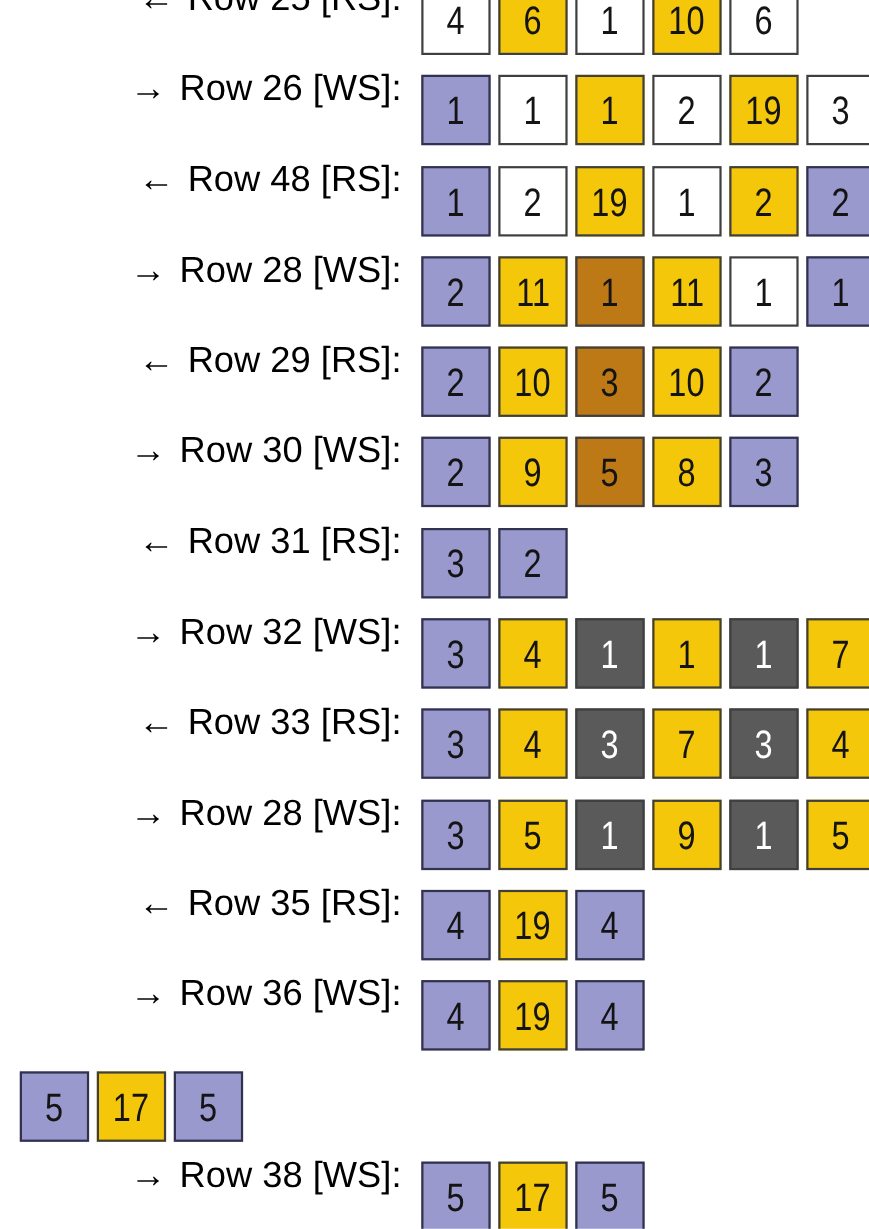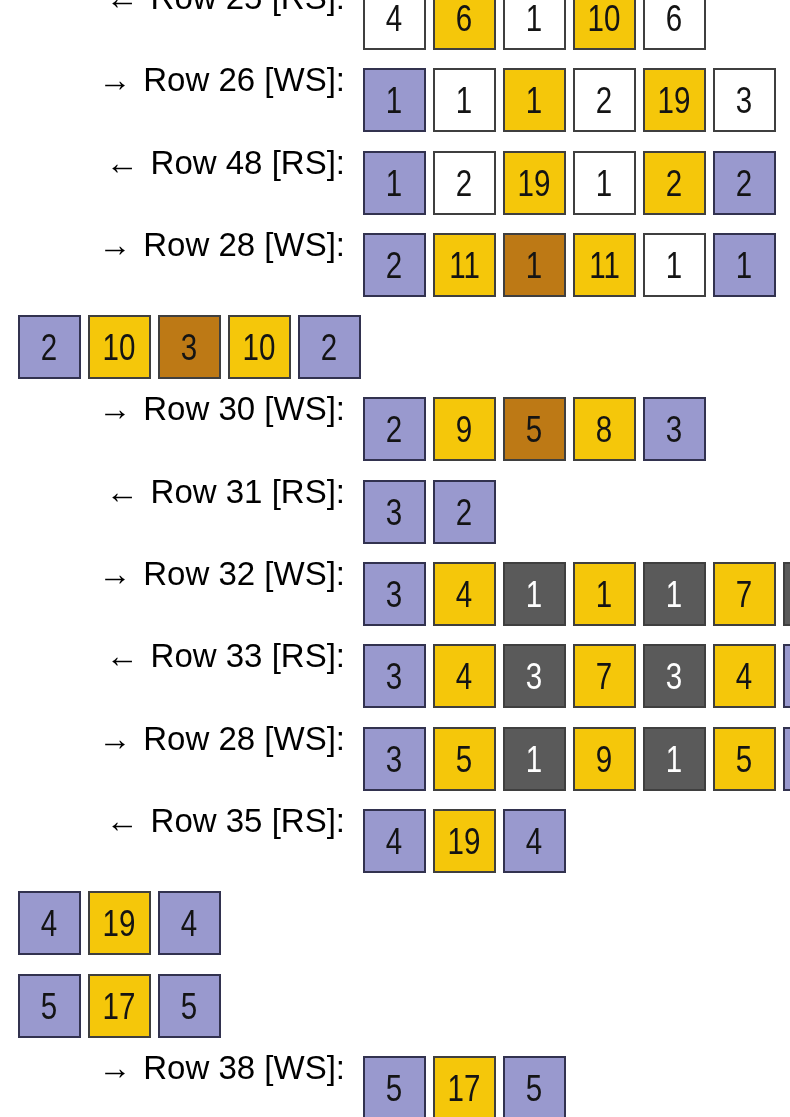--- a/index.html
+++ b/index.html
@@ -21,20 +21,21 @@
   }
   .label {
     flex: 0 0 345px;
     width: 345px;
     text-align: right;
     font-size: 33px;
     line-height: 36px;
     margin-top: -6px;
     color: #000000;
     white-space: nowrap;
+    margin-left: 20px;
   }
   .arrow {
     display: inline-block;
     margin-right: 12px;
   }
   .cells {
     display: flex;
     margin-left: 18px;
   }
   .cell {
@@ -150,20 +151,21 @@
         </div>
         <div class="cell white">
           <span class="num">1</span>
         </div>
         <div class="cell purple">
           <span class="num">1</span>
         </div>
       </div>
     </div>
     <div class="row">
+      <div class="label"><span class="arrow">←</span><span class="label-text">Row 29 [RS]:</span></div>
       <div class="cells">
         <div class="cell purple">
           <span class="num">2</span>
         </div>
         <div class="cell gold">
           <span class="num">10</span>
         </div>
         <div class="cell brown">
           <span class="num">3</span>
         </div>
@@ -292,20 +294,21 @@
         </div>
         <div class="cell gold">
           <span class="num">19</span>
         </div>
         <div class="cell purple">
           <span class="num">4</span>
         </div>
       </div>
     </div>
     <div class="row">
+      <div class="label"><span class="arrow">→</span><span class="label-text">Row 36 [WS]:</span></div>
       <div class="cells">
         <div class="cell purple">
           <span class="num">4</span>
         </div>
         <div class="cell gold">
           <span class="num">19</span>
         </div>
         <div class="cell purple">
           <span class="num">4</span>
         </div>

